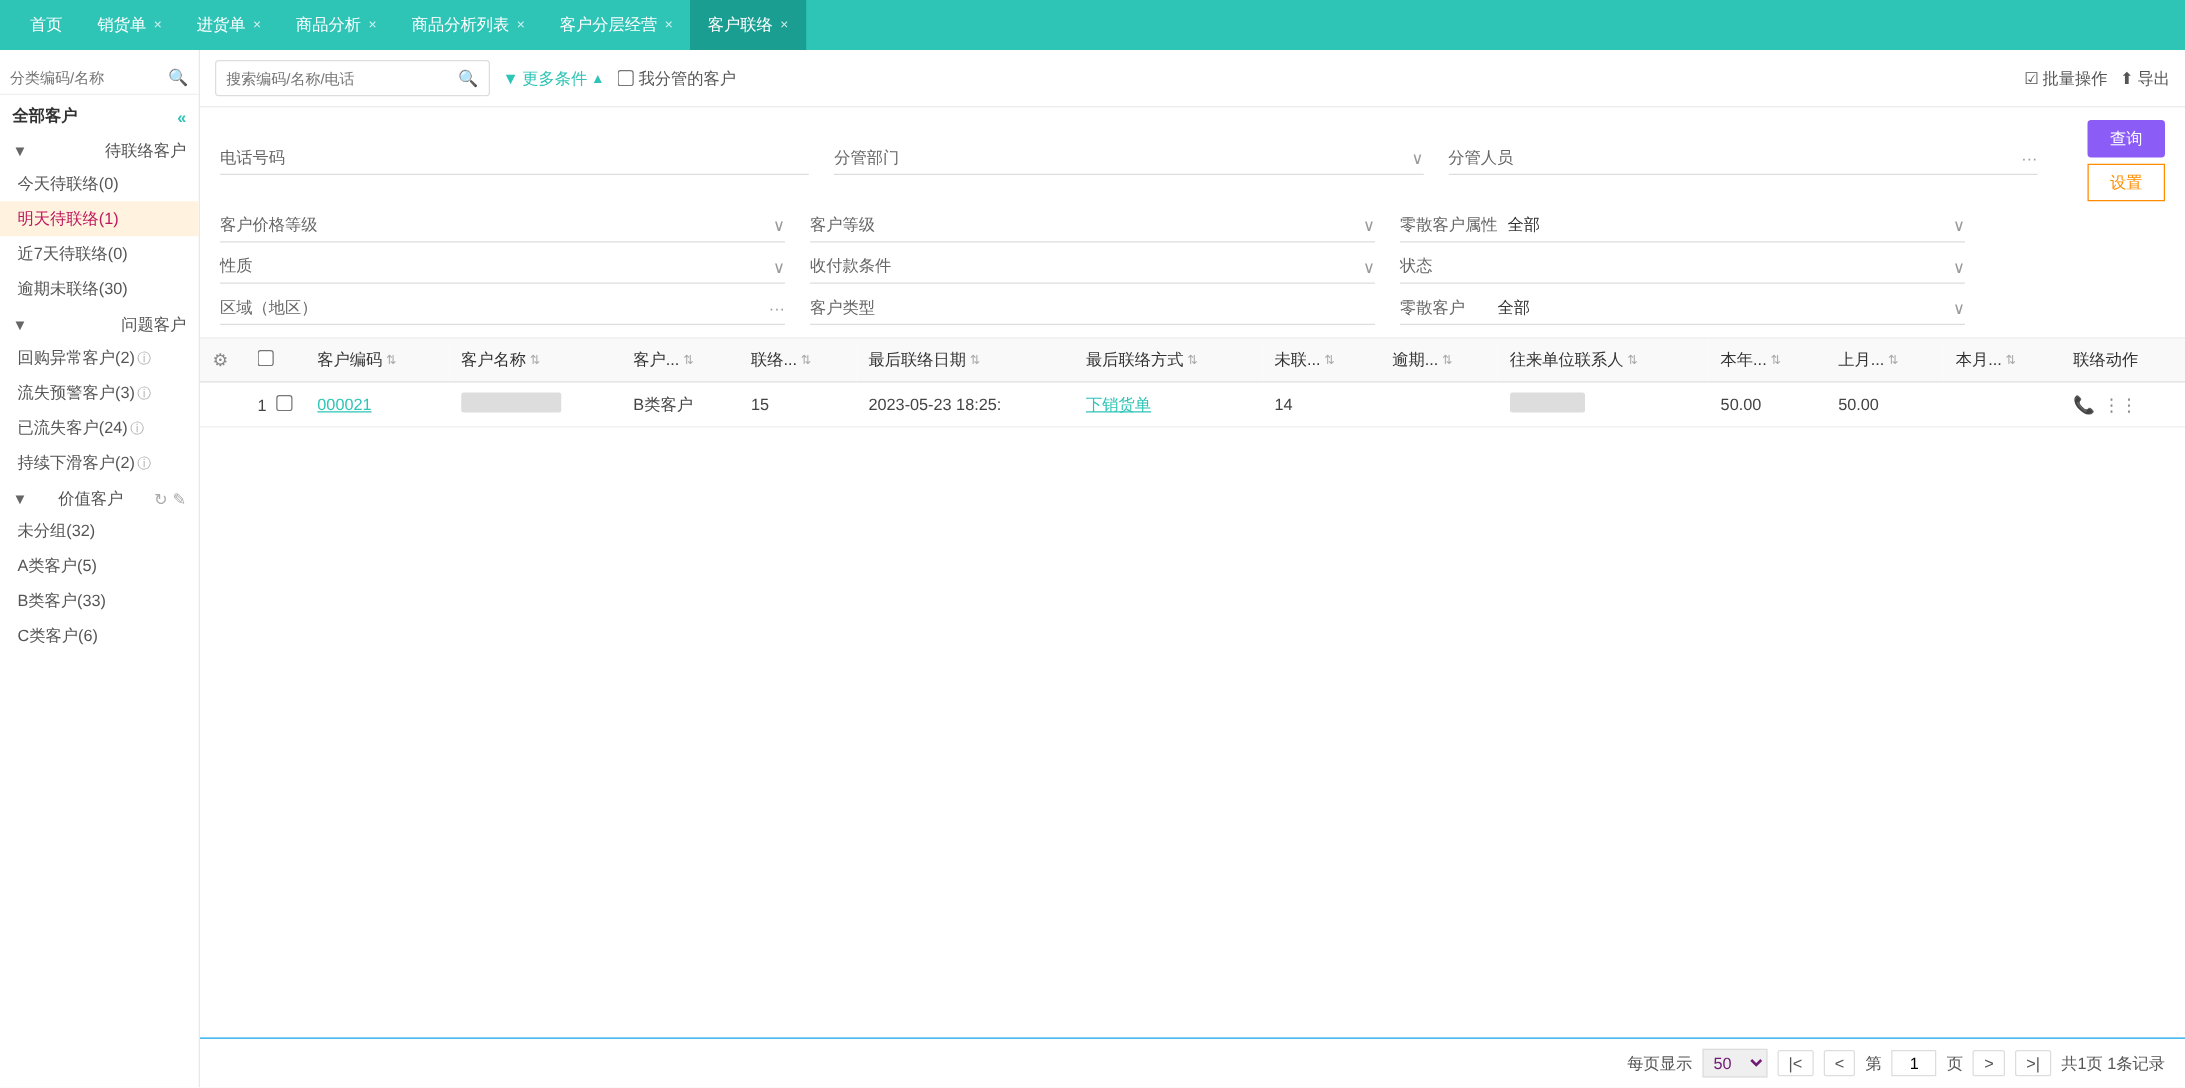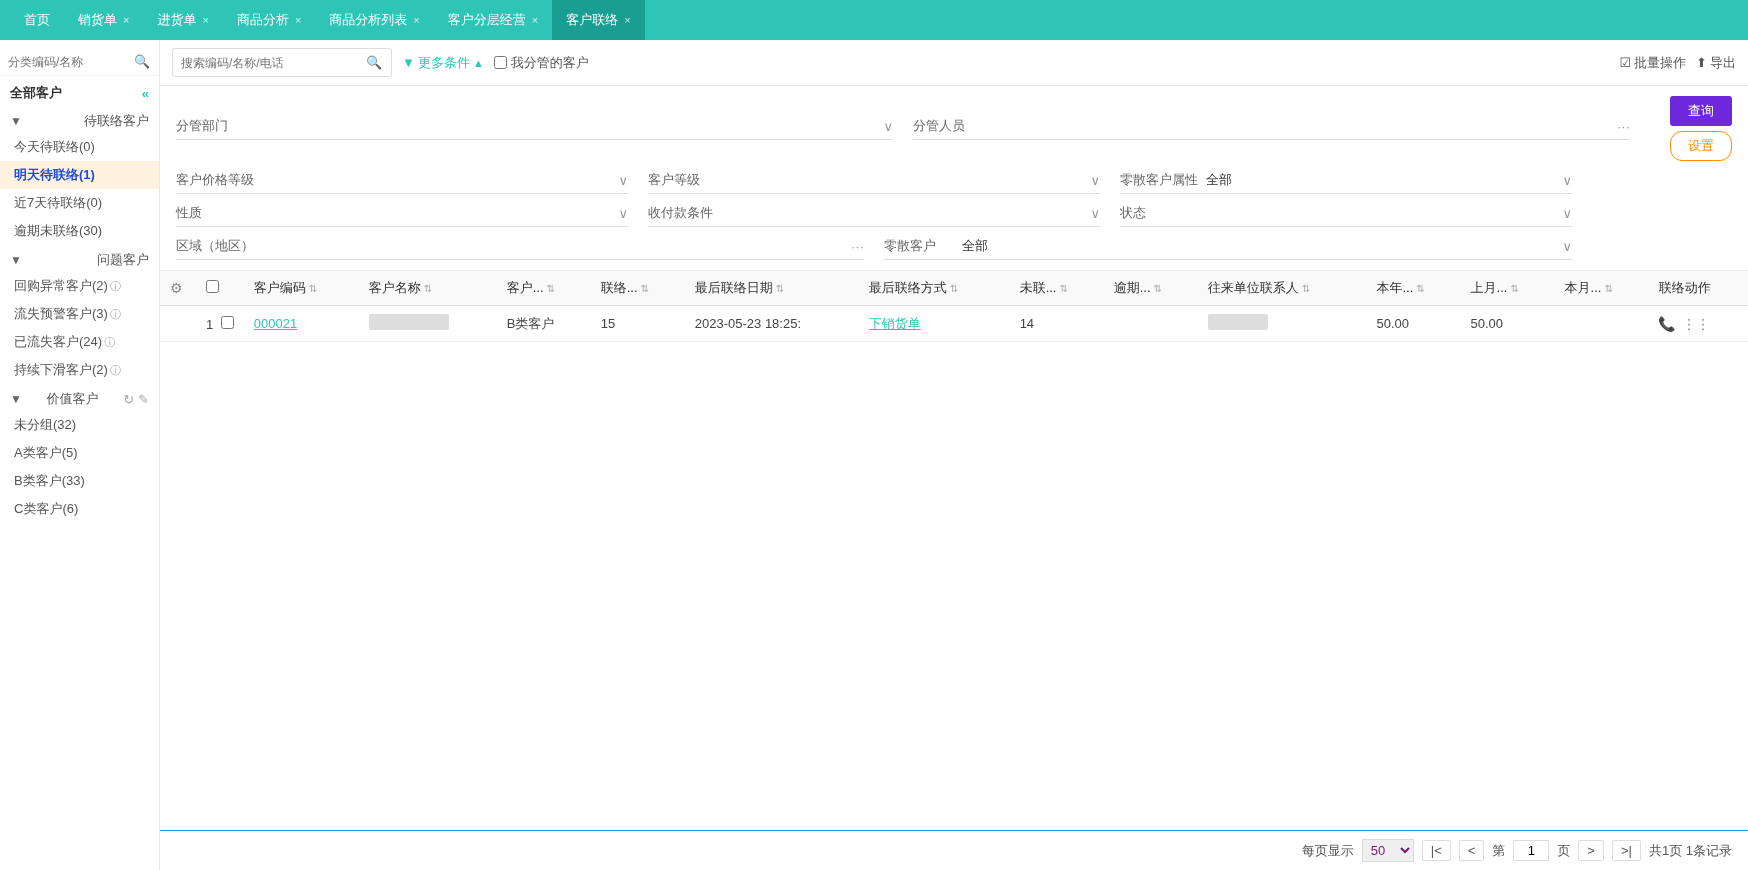--- a/index.html
+++ b/index.html
@@ -14,21 +14,21 @@
     
     .main-layout { display: flex; height: calc(100vh - 40px); }
 
     
     .sidebar { width: 160px; background: #fff; border-right: 1px solid #e8e8e8; padding: 8px 0; overflow-y: auto; flex-shrink: 0; }
     .sidebar-search { display: flex; align-items: center; padding: 6px 8px; border-bottom: 1px solid #f0f0f0; gap: 36px; }
     .sidebar-search input { border: none; outline: none; font-size: 12px; color: #666; width: 100%; }
     .sidebar-section-title { padding: 8px 10px 4px; font-size: 13px; font-weight: bold; color: #333; display: flex; align-items: center; justify-content: space-between; }
     .sidebar-section-title .collapse-icon { color: #2ec4b6; cursor: pointer; }
     .sidebar-item { padding: 5px 10px 5px 14px; cursor: pointer; color: #555; font-size: 13px; display: flex; align-items: center; }
-    .sidebar-item.active { background: #fff3e0; color: #1d4ed8; font-weight: bold; }
+    .sidebar-item.active { background: #fff3e0; color: #be185d; font-weight: normal; }
     .sidebar-group-title { padding: 6px 10px 3px; color: #888; font-size: 12px; display: flex; align-items: center; justify-content: space-between; }
     .sidebar-group-title .icon-group { display: flex; gap: 4px; }
 
     
     .content-area { flex: 1; display: flex; flex-direction: column; overflow: hidden; }
 
     
     .filter-bar { background: #fff; padding: 8px 12px; border-bottom: 1px solid #e8e8e8; display: flex; align-items: center; gap: 10px; }
     .search-box { display: flex; align-items: center; border: 1px solid #ddd; border-radius: 3px; padding: 6px 8px; background: #fff; width: 220px; }
     .search-box input { border: none; outline: none; font-size: 12px; color: #666; width: 100%; }
@@ -39,22 +39,22 @@
 
     
     .advanced-filter { background: #fff; border-bottom: 1px solid #e8e8e8; padding: 10px 16px; }
     .filter-row { display: flex; align-items: center; margin-bottom: 10px; gap: 0; }
     .filter-row:last-child { margin-bottom: 0; }
     .filter-field { display: flex; align-items: center; flex: 1; min-width: 0; border-bottom: 1px solid #ddd; margin-right: 20px; padding-bottom: 4px; }
     .filter-field label { color: #666; font-size: 13px; white-space: nowrap; margin-right: 8px; min-width: 70px; }
     .filter-field .value { flex: 1; font-size: 13px; color: #333; }
     .filter-field .dropdown-arrow { color: #999; margin-left: 4px; cursor: pointer; }
     .filter-field .dots { color: #999; margin-left: 4px; cursor: pointer; }
-    .query-btn { background: #6d28d9; color: #fff; border: none; padding: 6px 18px; cursor: pointer; border-radius: 3px; font-size: 13px; }
-    .set-btn { background: #fff; color: #ff8c00; border: 1px solid #ff8c00; padding: 5px 16px; cursor: pointer; border-radius: 12px; font-size: 13px; }
+    .query-btn { background: #8b5cf6; color: #fff; border: none; padding: 6px 18px; cursor: pointer; border-radius: 3px; font-size: 13px; }
+    .set-btn { background: #fff; color: #ff8c00; border: 1px solid #ff8c00; padding: 5px 16px; cursor: pointer; border-radius: 0; font-size: 13px; }
     .filter-buttons { display: flex; flex-direction: column; gap: 5px; margin-left: 10px; }
 
     
     .table-area { flex: 1; overflow: auto; background: #fff; margin: 0; }
     table { width: 100%; border-collapse: collapse; }
     thead tr { background: #f9f9f9; border-bottom: 1px solid #e8e8e8; }
     th { padding: 8px 10px; text-align: left; color: #333; font-weight: normal; font-size: 13px; border-bottom: 1px solid #e0e0e0; white-space: nowrap; }
     td { padding: 8px 10px; color: #444; font-size: 13px; border-bottom: 1px solid #f0f0f0; white-space: nowrap; }
     .th-sort { display: flex; align-items: center; gap: 3px; cursor: pointer; }
     .sort-icon { color: #aaa; font-size: 10px; }
@@ -202,20 +202,24 @@
           <span style="color:#555;">⬆</span>
           <span>导出</span>
         </span>
       </div>
     </div>
 
     <div class="advanced-filter">
 
       <div class="filter-row">
         <div class="filter-field">
+          <label>电话号码</label>
+          <div class="value"></div>
+        </div>
+        <div class="filter-field">
           <label>分管部门</label>
           <div class="value"></div>
           <span class="dropdown-arrow">∨</span>
         </div>
         <div class="filter-field">
           <label>分管人员</label>
           <div class="value"></div>
           <span class="dots">···</span>
         </div>
         <div class="filter-buttons" style="justify-content:flex-start;margin-left:20px;">
@@ -260,20 +264,24 @@
           <span class="dropdown-arrow">∨</span>
         </div>
         <div style="width:140px;"></div>
       </div>
 
       <div class="filter-row">
         <div class="filter-field">
           <label>区域（地区）</label>
           <div class="value"></div>
           <span class="dots">···</span>
+        </div>
+        <div class="filter-field">
+          <label>客户类型</label>
+          <div class="value"></div>
         </div>
         <div class="filter-field">
           <label>零散客户</label>
           <div class="value">全部</div>
           <span class="dropdown-arrow">∨</span>
         </div>
         <div style="width:140px;"></div>
       </div>
     </div>
 

